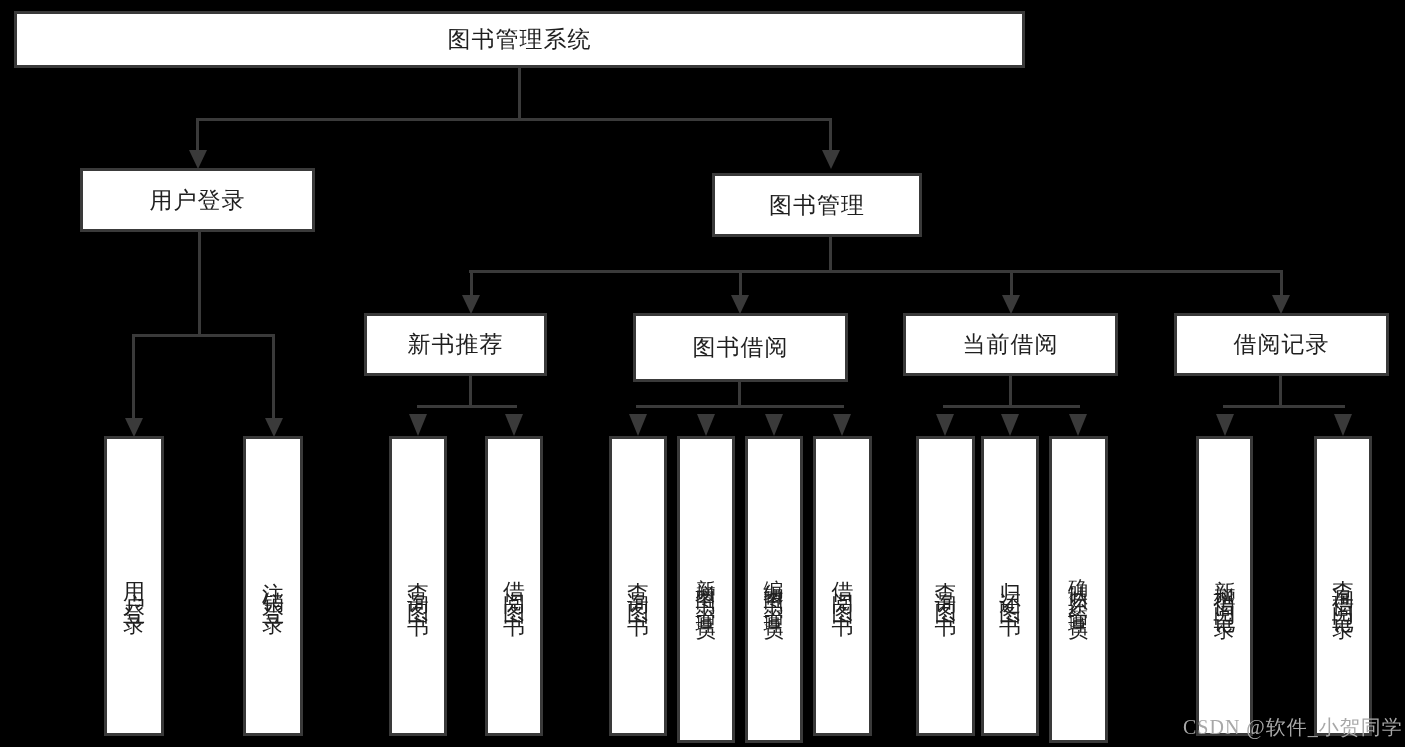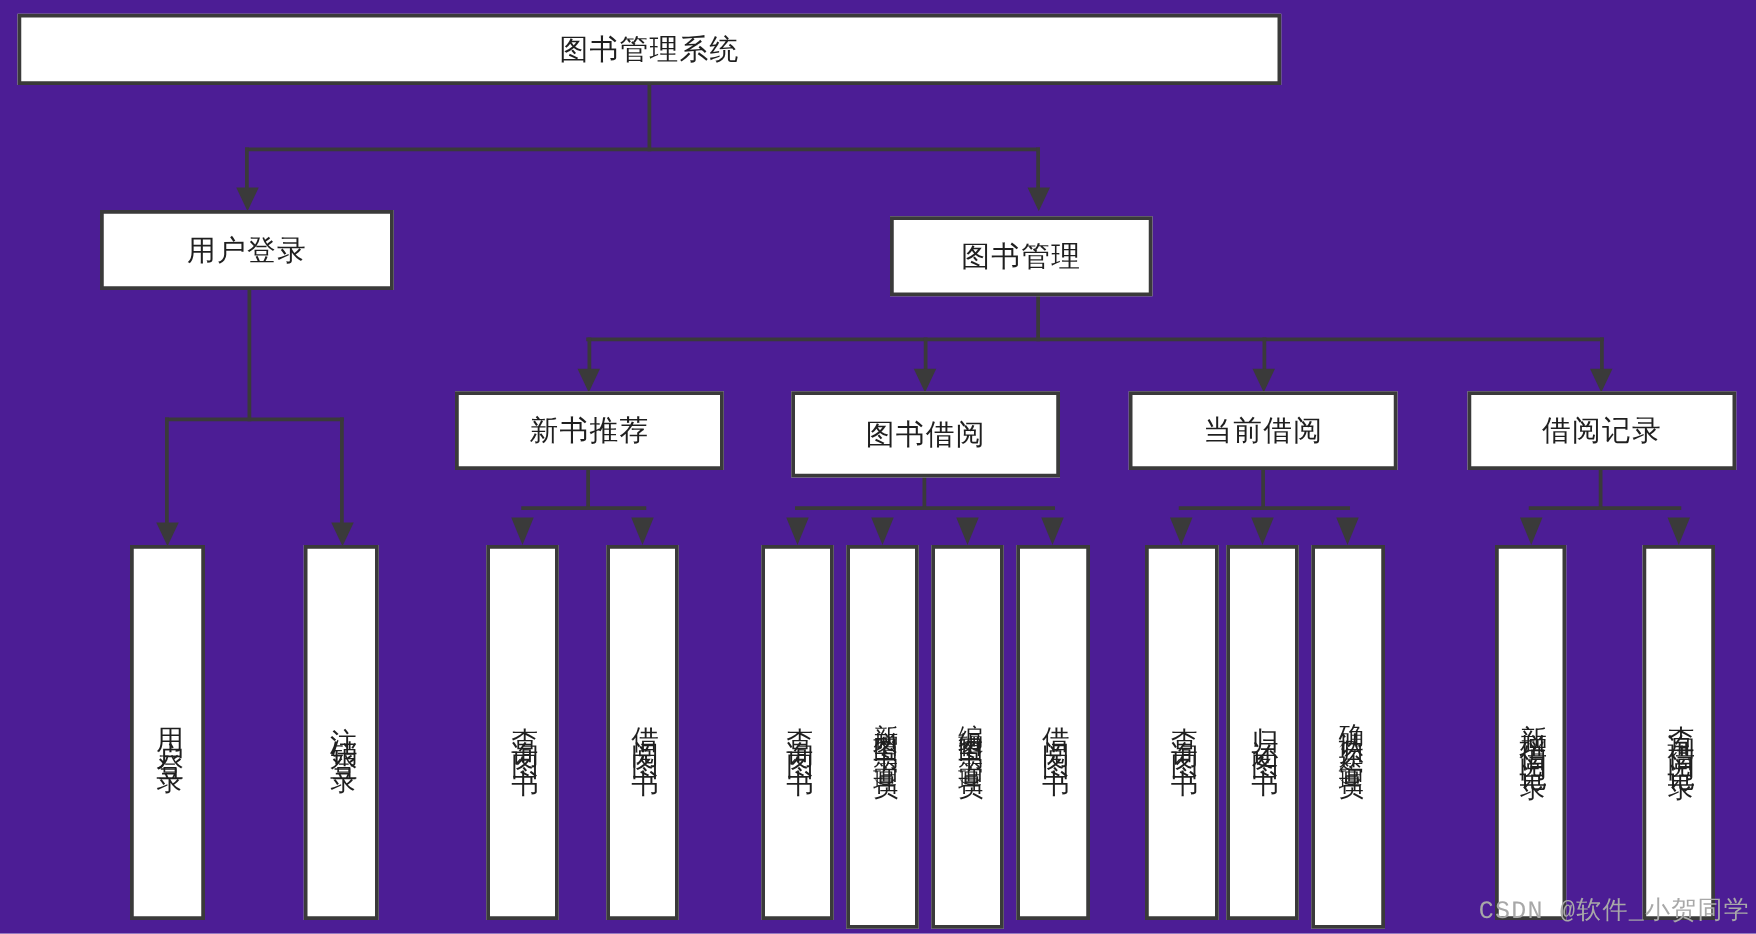--- a/index.html
+++ b/index.html
@@ -1,18 +1,18 @@
 <!DOCTYPE html>
 <html><head>
 <meta charset="utf-8">
 <style>
   html,body { margin:0; padding:0; background:#ffffff; }
   .canvas {
-    position:relative; width:1405px; height:747px; background:#4c1d95;
-    font-family:Liberation Mono, monospace; overflow:hidden;
+    position:relative; width:1405px; height:747px; background:#000000;
+    font-family:Liberation Serif, serif; overflow:hidden;
   }
   .box {
     position:absolute; box-sizing:border-box;
     border:3px solid #3a3a3a; background:#ffffff;
     display:flex; align-items:center; justify-content:center;
   }
   .htext { font-size:23px; color:#1f1f1f; letter-spacing:1px; white-space:nowrap; }
   .vtext {
     writing-mode:vertical-lr; text-orientation:mixed;
     font-size:22px; color:#1f1f1f; letter-spacing:11px; line-height:1.1;
@@ -89,21 +89,21 @@
     <span class="htext">图书管理系统</span>
   </div>
 
   <div class="box" style="left:80px;top:168px;width:235px;height:64px">
     <span class="htext">用户登录</span>
   </div>
   <div class="box" style="left:712px;top:173px;width:210px;height:64px">
     <span class="htext">图书管理</span>
   </div>
 
-  <div class="box" style="left:364px;top:313px;width:215px;height:63px">
+  <div class="box" style="left:364px;top:313px;width:183px;height:63px">
     <span class="htext">新书推荐</span>
   </div>
   <div class="box" style="left:633px;top:313px;width:215px;height:69px">
     <span class="htext">图书借阅</span>
   </div>
   <div class="box" style="left:903px;top:313px;width:215px;height:63px">
     <span class="htext">当前借阅</span>
   </div>
   <div class="box" style="left:1174px;top:313px;width:215px;height:63px">
     <span class="htext">借阅记录</span>

